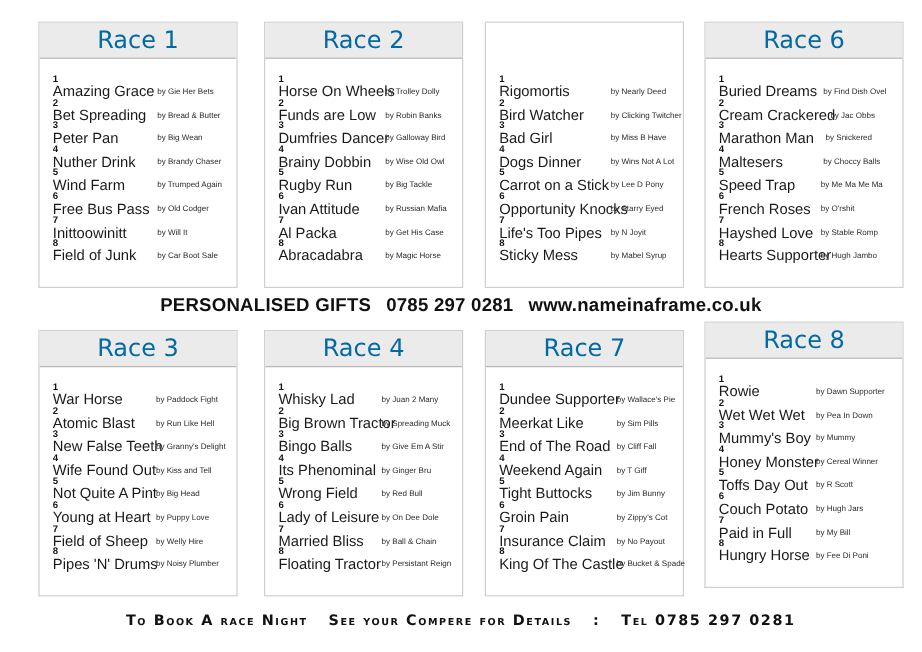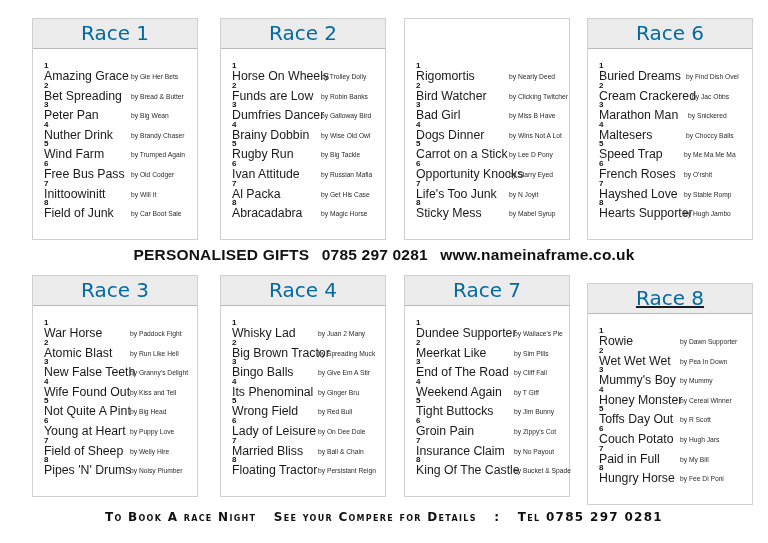--- a/index.html
+++ b/index.html
@@ -160,21 +160,21 @@
           <span class="runner-name">Carrot on a Stick</span>
           <span class="runner-by" style="left: 104px;">by Lee D Pony</span>
         </div>
         <div class="runner">
           <span class="runner-num">6</span>
           <span class="runner-name">Opportunity Knocks</span>
           <span class="runner-by" style="left: 104px;">by  Starry Eyed</span>
         </div>
         <div class="runner">
           <span class="runner-num">7</span>
-          <span class="runner-name">Life's Too Junk</span>
+          <span class="runner-name">Life's Too Pipes</span>
           <span class="runner-by" style="left: 104px;">by  N Joyit</span>
         </div>
         <div class="runner">
           <span class="runner-num">8</span>
           <span class="runner-name">Sticky Mess</span>
           <span class="runner-by" style="left: 104px;">by  Mabel Syrup</span>
         </div>
       </div>
     </div>
     <div class="race-card" style="left: 587px; top: 18px;">
@@ -350,21 +350,21 @@
           <span class="runner-name">Insurance Claim</span>
           <span class="runner-by" style="left: 109px;">by  No Payout</span>
         </div>
         <div class="runner">
           <span class="runner-num">8</span>
           <span class="runner-name">King Of The Castle</span>
           <span class="runner-by" style="left: 109px;">by  Bucket &amp; Spade</span>
         </div>
       </div>
     </div>
-    <div class="race-card" style="left: 587px; top: 283px; text-decoration: underline;">
+    <div class="race-card" style="left: 587px; top: 268px;">
       <div class="race-header">Race 8</div>
       <div class="runners">
         <div class="runner">
           <span class="runner-num">1</span>
           <span class="runner-name">Rowie</span>
           <span class="runner-by" style="left: 92px;">by  Dawn Supporter</span>
         </div>
         <div class="runner">
           <span class="runner-num">2</span>
           <span class="runner-name">Wet Wet Wet</span>

